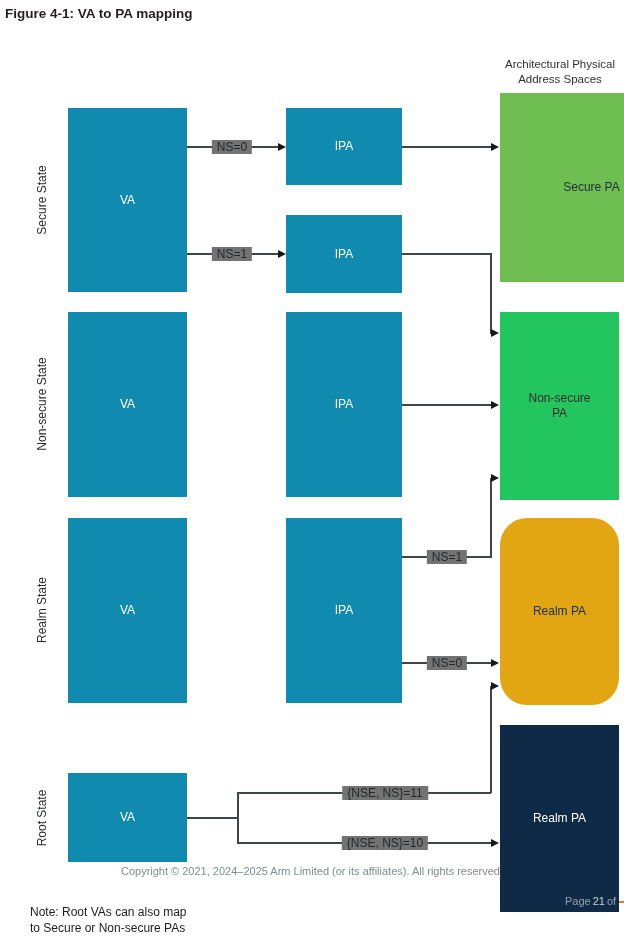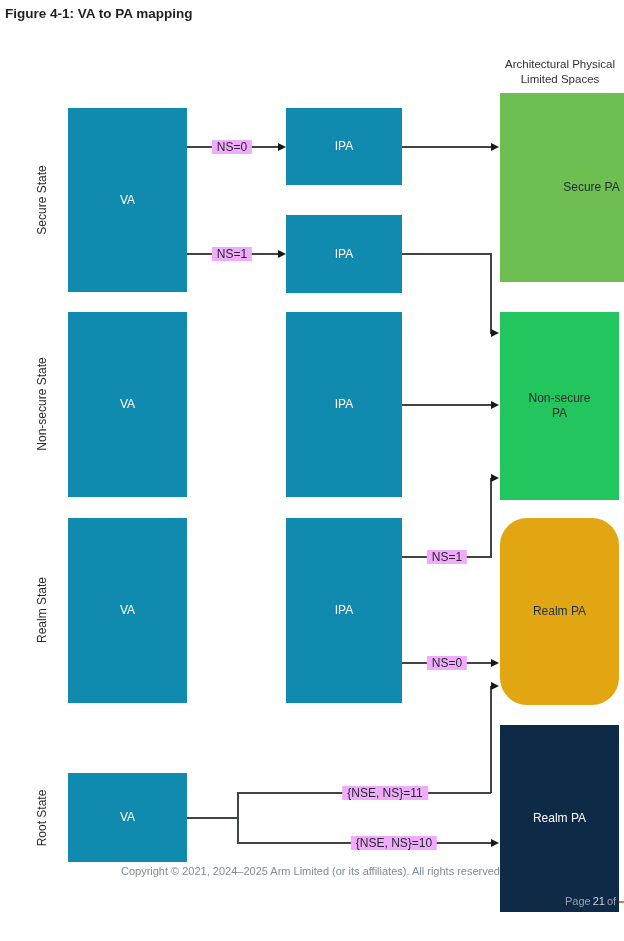--- a/index.html
+++ b/index.html
@@ -48,21 +48,21 @@
 
   .ln  { position:absolute; background:#3f4447; z-index:1; }
   .lnh { height:1.5px; }
   .lnv { width:1.5px; }
   .ah  {
     position:absolute; width:0; height:0; z-index:1;
     border-top:4px solid transparent; border-bottom:4px solid transparent;
     border-left:8.5px solid #17181a;
   }
   .lnlabel {
-    position:absolute; transform:translate(-50%,-50%); background:#f0abfc;
+    position:absolute; transform:translate(-50%,-50%); background:#737373;
     color:#25282b; font-size:12px; padding:0 5px; white-space:nowrap; z-index:2;
   }
 
   .copyright {
     position:absolute; left:6px; top:864px; width:612px; text-align:center;
     font-size:11px; line-height:15px; color:#7f8b96; z-index:1;
   }
   .page-footer {
     position:absolute; left:565px; top:895px; z-index:4; font-size:11px;
     color:#98a2ab; white-space:nowrap;
@@ -79,21 +79,21 @@
 </style>
 </head>
 <body>
 
 <div class="page">
 
   <div class="figure-title">Figure 4-1: VA to PA mapping</div>
 
   <div class="col-header">
     <div>Architectural Physical</div>
-    <div>Limited Spaces</div>
+    <div>Address Spaces</div>
   </div>
 
   <div class="copyright">
     <div>Copyright © 2021, 2024–2025 Arm Limited (or its affiliates). All rights reserved.</div>
   </div>
 
   <div class="ln lnh" style="left:187px; top:146px; width:91px;"></div>
   <div class="ah" style="left:278px; top:143px;"></div>
 
   <div class="ln lnh" style="left:187px; top:253px; width:91px;"></div>
@@ -124,21 +124,21 @@
   <div class="ah" style="left:491px; top:682px;"></div>
 
   <div class="ln lnh" style="left:237px; top:842px; width:255px;"></div>
   <div class="ah" style="left:491px; top:839px;"></div>
 
   <div class="lnlabel" style="left:232px; top:147px;">NS=0</div>
   <div class="lnlabel" style="left:232px; top:254px;">NS=1</div>
   <div class="lnlabel" style="left:447px; top:557px;">NS=1</div>
   <div class="lnlabel" style="left:447px; top:663px;">NS=0</div>
   <div class="lnlabel" style="left:385px; top:793px;">{NSE, NS}=11</div>
-  <div class="lnlabel" style="left:394px; top:843px;">{NSE, NS}=10</div>
+  <div class="lnlabel" style="left:385px; top:843px;">{NSE, NS}=10</div>
 
   <div class="vlabel vl-secure">Secure State</div>
   <div class="vlabel vl-ns">Non-secure State</div>
   <div class="vlabel vl-realm">Realm State</div>
   <div class="vlabel vl-root">Root State</div>
 
   <div class="box teal va-secure" style="background: rgb(17, 138, 176);">
     <span class="wlabel">VA</span>
   </div>
   <div class="box teal ipa-s0" style="background: rgb(17, 138, 176);">
@@ -176,14 +176,18 @@
 
   <div class="box teal va-root" style="background: rgb(17, 138, 176);">
     <span class="wlabel">VA</span>
   </div>
   <div class="box pa-root" style="background: rgb(14, 42, 71);">
     <span>Realm PA</span>
   </div>
 
   <div class="page-footer"><span>Page</span><span class="pgnum">21</span><span>of</span><span class="frag"></span></div>
 
+  <div class="note">
+    <div>Note: Root VAs can also map</div>
+    <div>to Secure or Non-secure PAs</div>
+  </div>
 
 </div>
 
 </body></html>

